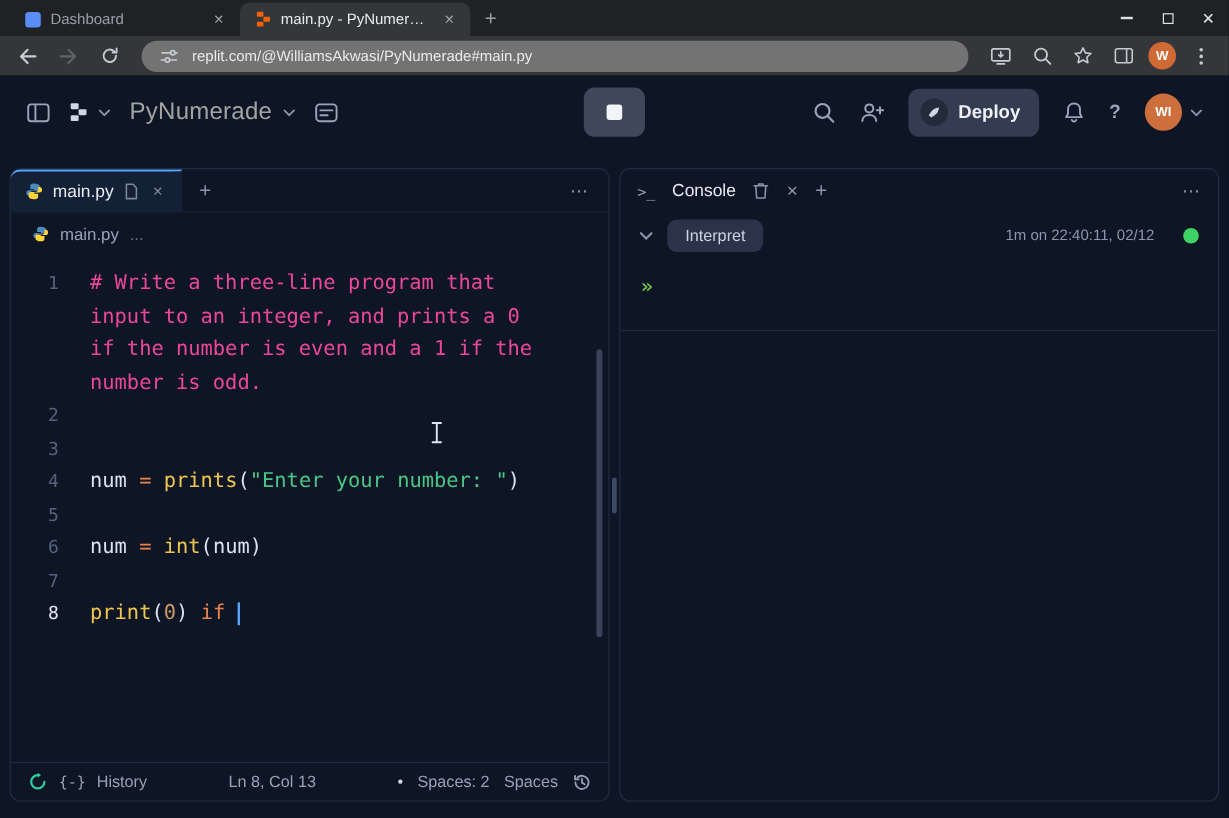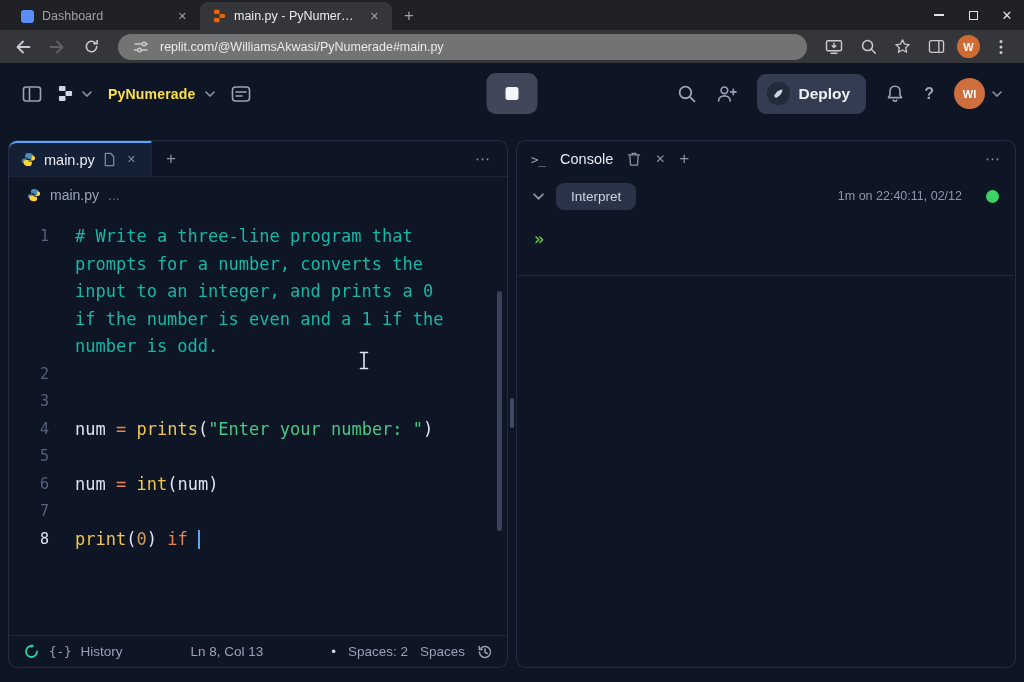--- a/index.html
+++ b/index.html
@@ -36,21 +36,21 @@
 
   
   .app { flex:1; background:#0e1525; display:flex; flex-direction:column; }
   .app-header { height:61px; display:flex; align-items:center; padding:0 22px; position:relative; flex-shrink:0; }
   .hdr-left, .hdr-right { display:flex; align-items:center; }
   .hdr-left { gap:16px; }
   .hdr-right { margin-left:auto; gap:20px; }
   .hdr-icon { color:#9aa4b8; display:flex; align-items:center; justify-content:center; }
   .logo-mark svg { fill:#cfd6e4; }
   .chev { color:#8a94a8; display:flex; }
-  .project-name { font-size:14px; font-weight:700; color:#fde047; letter-spacing:.2px; }
+  .project-name { font-size:20px; font-weight:400; color:#a3a3a3; letter-spacing:.2px; }
   .name-group { display:flex; align-items:center; gap:9px; }
   .run-btn { position:absolute; left:50%; transform:translateX(-50%); width:51px; height:41px; border-radius:9px;
              background:#3f4759; display:flex; align-items:center; justify-content:center; }
   .stop-square { width:13px; height:13px; border-radius:2.5px; background:#f2f4f8; }
   .deploy-btn { height:40px; background:#333c50; border-radius:9px; display:flex; align-items:center; gap:9px; padding:0 16px 0 10px; }
   .deploy-icon-circle { width:23px; height:23px; border-radius:50%; background:#222b3a; display:flex; align-items:center; justify-content:center; }
   .deploy-label { font-size:15.5px; font-weight:600; color:#eef1f7; }
   .help-glyph { font-size:16px; color:#9aa4b8; font-weight:600; }
   .avatar-group { display:flex; align-items:center; gap:7px; }
   .avatar-circle { width:31px; height:31px; border-radius:50%; background:#cd6f3d; color:#fff; font-size:11px; font-weight:700;
@@ -74,21 +74,21 @@
 
   .breadcrumb { height:36px; display:flex; align-items:center; gap:9px; padding:0 18px; flex-shrink:0; }
   .crumb-file { font-size:14px; color:#9aa4b8; }
   .crumb-more { font-size:14px; color:#6b7488; }
 
   .code-area { flex:1; padding-top:10px; position:relative; overflow:hidden; font-family:"DejaVu Sans Mono", monospace; }
   .code-row { display:flex; }
   .gutter { width:40px; text-align:right; color:#56627c; font-size:15px; line-height:27.5px; flex-shrink:0; user-select:none; }
   .gutter.active { color:#e2e7f1; }
   .code-text { padding-left:26px; font-size:17px; line-height:27.5px; white-space:pre; color:#dde3ee; }
-  .tok-comment { color:#14b8a6; }
+  .tok-comment { color:#ec4899; }
   .tok-string  { color:#49c784; }
   .tok-func    { color:#eec64f; }
   .tok-keyword { color:#e8834e; }
   .tok-op      { color:#e8834e; }
   .tok-number  { color:#cf9867; }
   .tok-plain   { color:#dde3ee; }
   .caret { display:inline-block; width:2px; height:19px; background:#57a6ff; vertical-align:text-bottom; }
   .vscroll { position:absolute; right:5px; top:78px; width:5px; height:240px; border-radius:3px; background:#39425a; }
 
   .statusbar { height:32px; border-top:1px solid #1e2940; display:flex; align-items:center; padding:0 14px; gap:10px;
@@ -334,21 +334,20 @@
         </div>
 
         <div class="code-area">
           <div id="code-lines">
               <div class="code-row">
                 <div class="gutter">1</div>
                 <div class="code-text"><span class="tok-comment"># Write a three-line program that</span></div>
               </div>
               <div class="code-row">
                 <div class="gutter"></div>
-                <div class="code-text"><span class="tok-comment">prompts for a number, converts the</span></div>
               </div>
               <div class="code-row">
                 <div class="gutter"></div>
                 <div class="code-text"><span class="tok-comment">input to an integer, and prints a 0</span></div>
               </div>
               <div class="code-row">
                 <div class="gutter"></div>
                 <div class="code-text"><span class="tok-comment">if the number is even and a 1 if the</span></div>
               </div>
               <div class="code-row">

